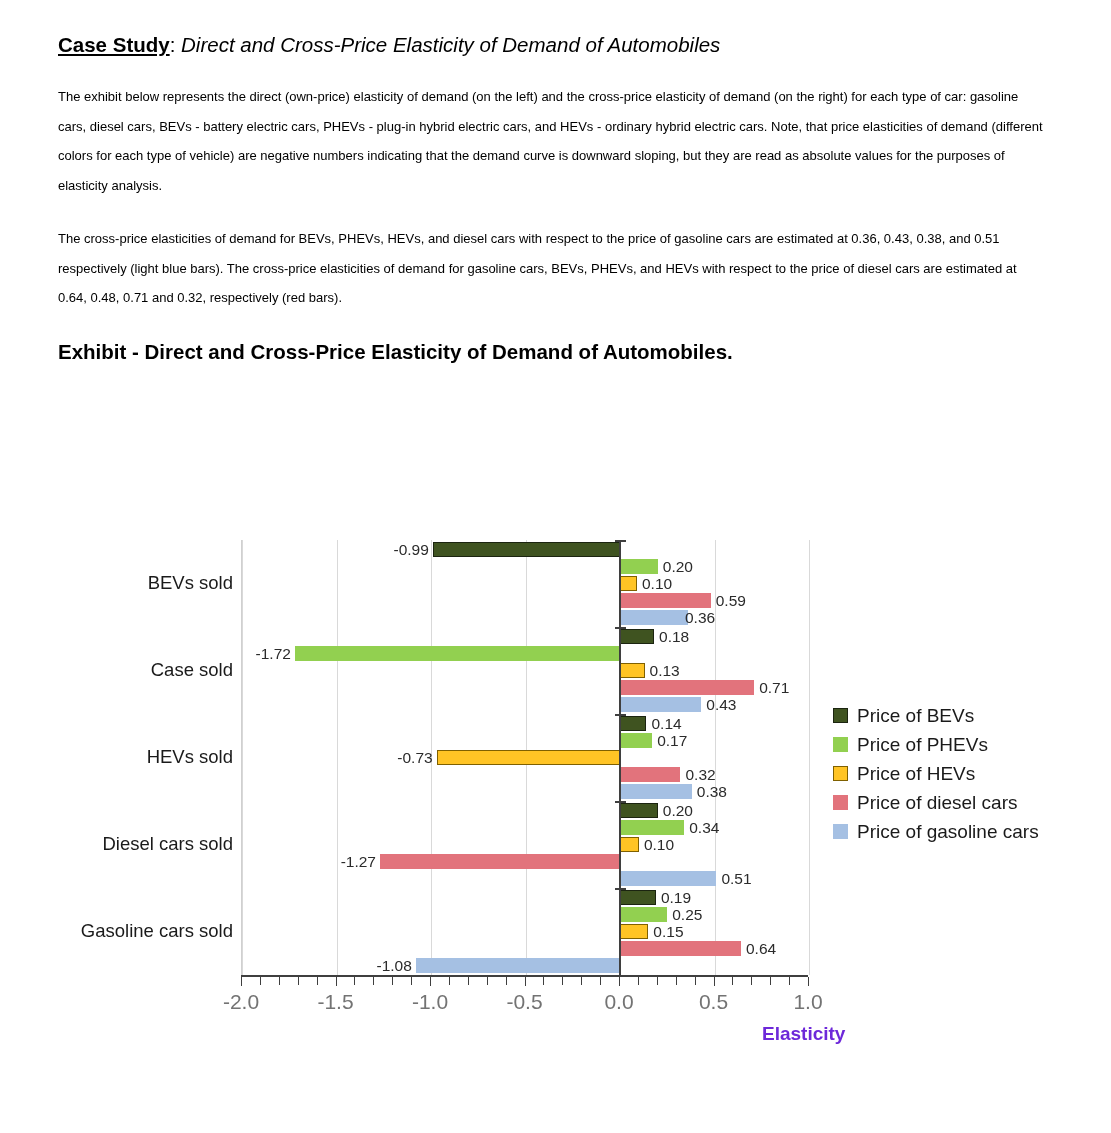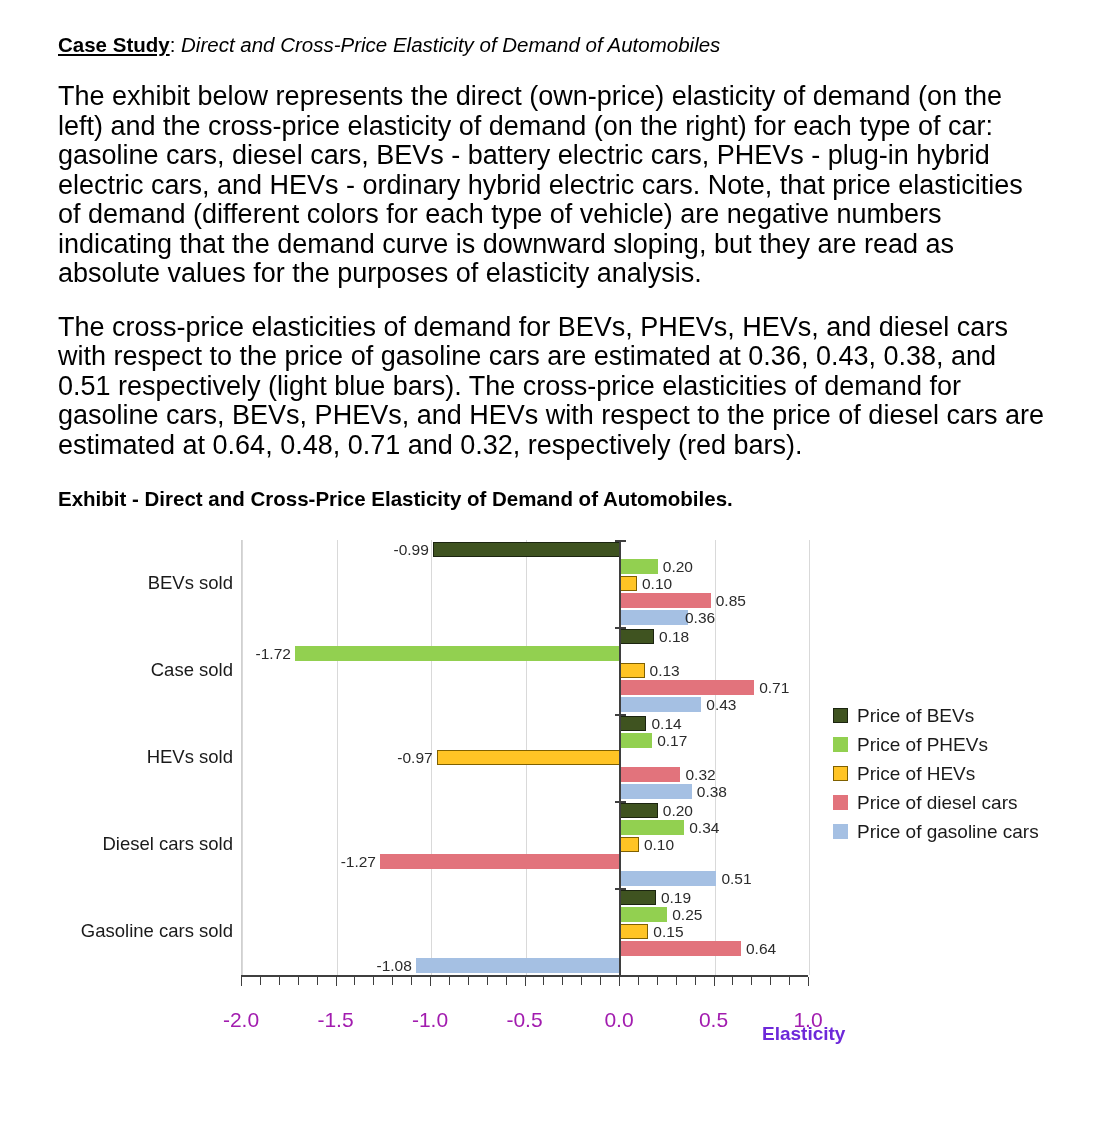--- a/index.html
+++ b/index.html
@@ -30,21 +30,21 @@
     white-space: nowrap;
   }
   .case-label {
     font-weight: bold;
     text-decoration: underline;
   }
   .case-title {
     font-style: italic;
   }
   .para {
-    font-size: 27px;
+    font-size: 13px;
     line-height: 29.5px;
     margin-bottom: 24px;
   }
   .exhibit-title {
     font-size: 20.5px;
     line-height: 29px;
     font-weight: bold;
     margin-top: 8px;
   }
 
@@ -141,24 +141,24 @@
   .xtick {
     position: absolute;
     top: 2px;
     width: 1px;
     height: 8px;
     background: #3f3f3f;
   }
   .xtick.major { height: 9px; width: 1px; }
   .xlabel {
     position: absolute;
-    top: 480px;
+    top: 462px;
     font-size: 21px;
     font-weight: normal;
-    color: #a21caf;
+    color: #737373;
     transform: translateX(-50%);
     white-space: nowrap;
   }
   .axis-title {
     position: absolute;
     top: 495px;
     left: 723px;
     font-size: 19px;
     font-weight: bold;
     color: #6d28d9;
@@ -213,21 +213,21 @@
       <div class="gridline" style="left: 567px;"></div>
       <div class="zeroline" style="left: 377px;"></div>
       <div class="group" style="top: 0px;">
         <div class="bar b0" style="left: 190.89px; width: 187.11px; background: rgb(63, 83, 32); border: 1px solid rgb(27, 36, 16);"></div>
         <div class="val b0" style="left: 186.89px; transform: translateX(-100%);">-0.99</div>
         <div class="bar b1" style="left: 378px; width: 37.8px; background: rgb(146, 208, 80); border: 1px solid rgb(146, 208, 80);"></div>
         <div class="val b1" style="left: 420.8px;">0.20</div>
         <div class="bar b2" style="left: 378px; width: 17.01px; background: rgb(255, 196, 37); border: 1px solid rgb(127, 96, 0);"></div>
         <div class="val b2" style="left: 400.01px;">0.10</div>
         <div class="bar b3" style="left: 378px; width: 90.72px; background: rgb(226, 115, 124); border: 1px solid rgb(226, 115, 124);"></div>
-        <div class="val b3" style="left: 473.72px;">0.85</div>
+        <div class="val b3" style="left: 473.72px;">0.59</div>
         <div class="bar b4" style="left: 378px; width: 68.04px; background: rgb(165, 192, 227); border: 1px solid rgb(165, 192, 227);"></div>
         <div class="val b4" style="left: 443px;">0.36</div>
       </div>
       <div class="cat-tick" style="left: 373px; top: 0px;"></div>
       <div class="group" style="top: 87px;">
         <div class="bar b0" style="left: 378px; width: 34.02px; background: rgb(63, 83, 32); border: 1px solid rgb(27, 36, 16);"></div>
         <div class="val b0" style="left: 417.02px;">0.18</div>
         <div class="bar b1" style="left: 52.92px; width: 325.08px; background: rgb(146, 208, 80); border: 1px solid rgb(146, 208, 80);"></div>
         <div class="val b1" style="left: 48.92px; transform: translateX(-100%);">-1.72</div>
         <div class="bar b2" style="left: 378px; width: 24.57px; background: rgb(255, 196, 37); border: 1px solid rgb(127, 96, 0);"></div>
@@ -237,21 +237,21 @@
         <div class="bar b4" style="left: 378px; width: 81.27px; background: rgb(165, 192, 227); border: 1px solid rgb(165, 192, 227);"></div>
         <div class="val b4" style="left: 464.27px;">0.43</div>
       </div>
       <div class="cat-tick" style="left: 373px; top: 87px;"></div>
       <div class="group" style="top: 174px;">
         <div class="bar b0" style="left: 378px; width: 26.46px; background: rgb(63, 83, 32); border: 1px solid rgb(27, 36, 16);"></div>
         <div class="val b0" style="left: 409.46px;">0.14</div>
         <div class="bar b1" style="left: 378px; width: 32.13px; background: rgb(146, 208, 80); border: 1px solid rgb(146, 208, 80);"></div>
         <div class="val b1" style="left: 415.13px;">0.17</div>
         <div class="bar b2" style="left: 194.67px; width: 183.33px; background: rgb(255, 196, 37); border: 1px solid rgb(127, 96, 0);"></div>
-        <div class="val b2" style="left: 190.67px; transform: translateX(-100%);">-0.97</div>
+        <div class="val b2" style="left: 190.67px; transform: translateX(-100%);">-0.73</div>
         <div class="bar b3" style="left: 378px; width: 60.48px; background: rgb(226, 115, 124); border: 1px solid rgb(226, 115, 124);"></div>
         <div class="val b3" style="left: 443.48px;">0.32</div>
         <div class="bar b4" style="left: 378px; width: 71.82px; background: rgb(165, 192, 227); border: 1px solid rgb(165, 192, 227);"></div>
         <div class="val b4" style="left: 454.82px;">0.38</div>
       </div>
       <div class="cat-tick" style="left: 373px; top: 174px;"></div>
       <div class="group" style="top: 261px;">
         <div class="bar b0" style="left: 378px; width: 37.8px; background: rgb(63, 83, 32); border: 1px solid rgb(27, 36, 16);"></div>
         <div class="val b0" style="left: 420.8px;">0.20</div>
         <div class="bar b1" style="left: 378px; width: 64.26px; background: rgb(146, 208, 80); border: 1px solid rgb(146, 208, 80);"></div>

